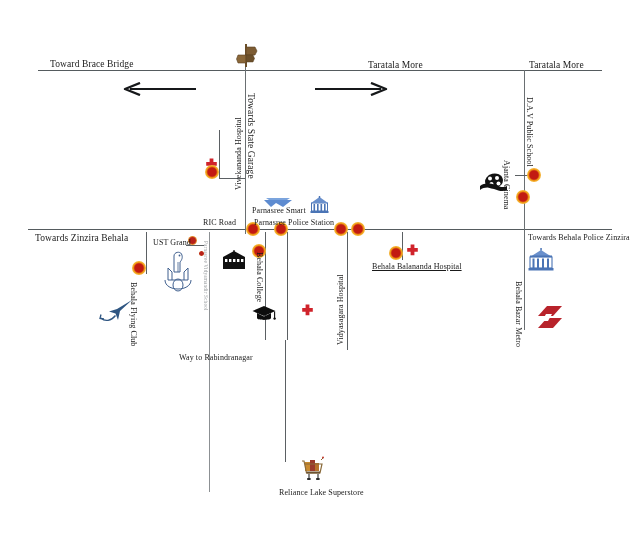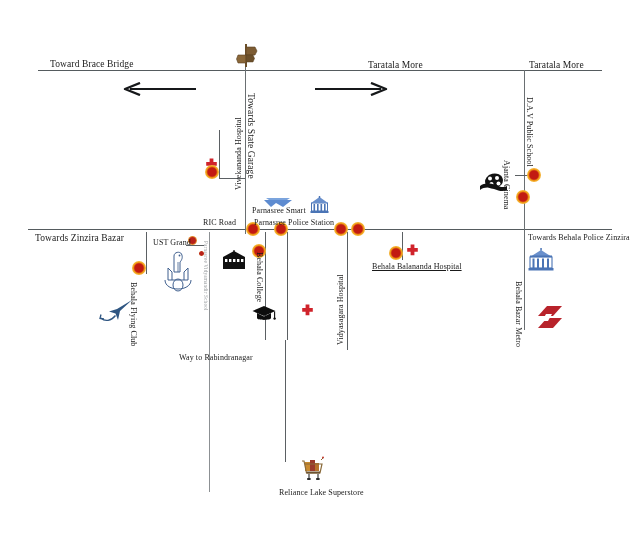--- a/index.html
+++ b/index.html
@@ -258,21 +258,21 @@
   <div class="marker tiny" style="left:199px; top:251px;"></div>
   <div class="marker" style="left:132px; top:261px;"></div>
   <div class="marker" style="left:389px; top:246px;"></div>
 
   <div class="lbl big" style="left:50px; top:59px;">Toward Brace Bridge</div>
 
   <div class="lbl big" style="left:368px; top:60px;">Taratala More</div>
 
   <div class="lbl big" style="left:529px; top:60px;">Taratala More</div>
 
-  <div class="lbl big" style="left:35px; top:233px;">Towards Zinzira Bazar</div>
+  <div class="lbl big" style="left:35px; top:233px;">Towards Zinzira Behala</div>
 
   <div class="lbl mid" style="left:528px; top:233px;">Towards Behala Police Zinzira</div>
 
   <div class="lbl mid" style="left:203px; top:218px;">RIC Road</div>
 
   <div class="lbl mid" style="left:254px; top:218px;">Parnasree Police Station</div>
 
   <div class="lbl mid" style="left:252px; top:206px;">Parnasree Smart</div>
 
   <div class="lbl mid" style="left:153px; top:238px;">UST Grand</div>

